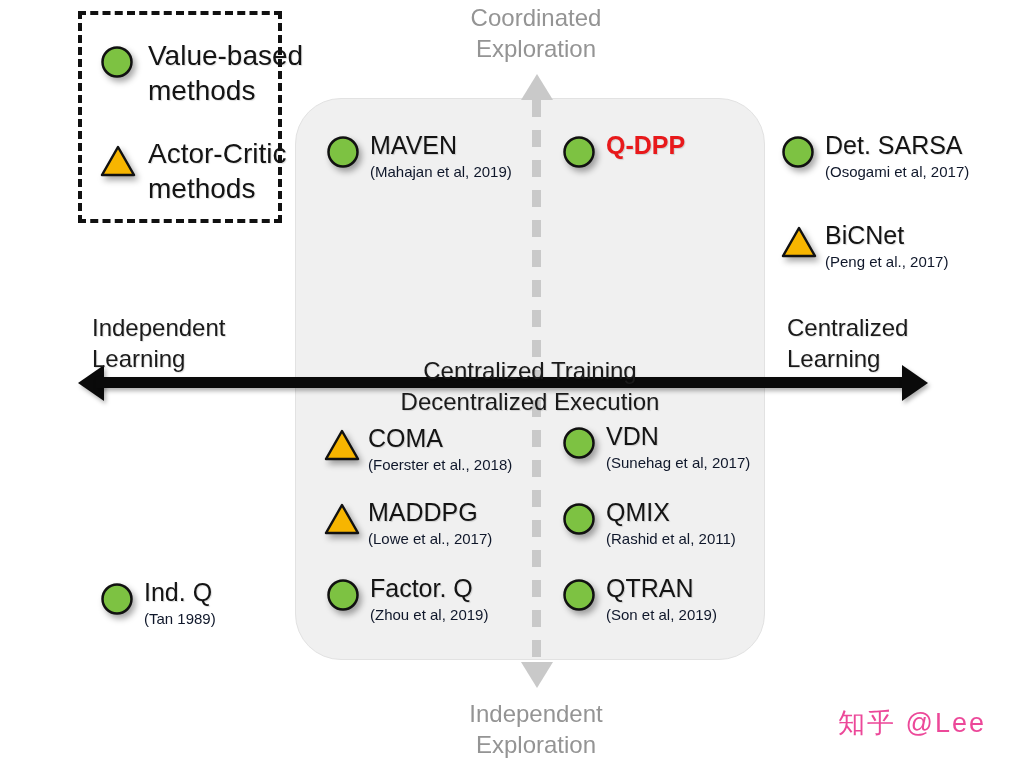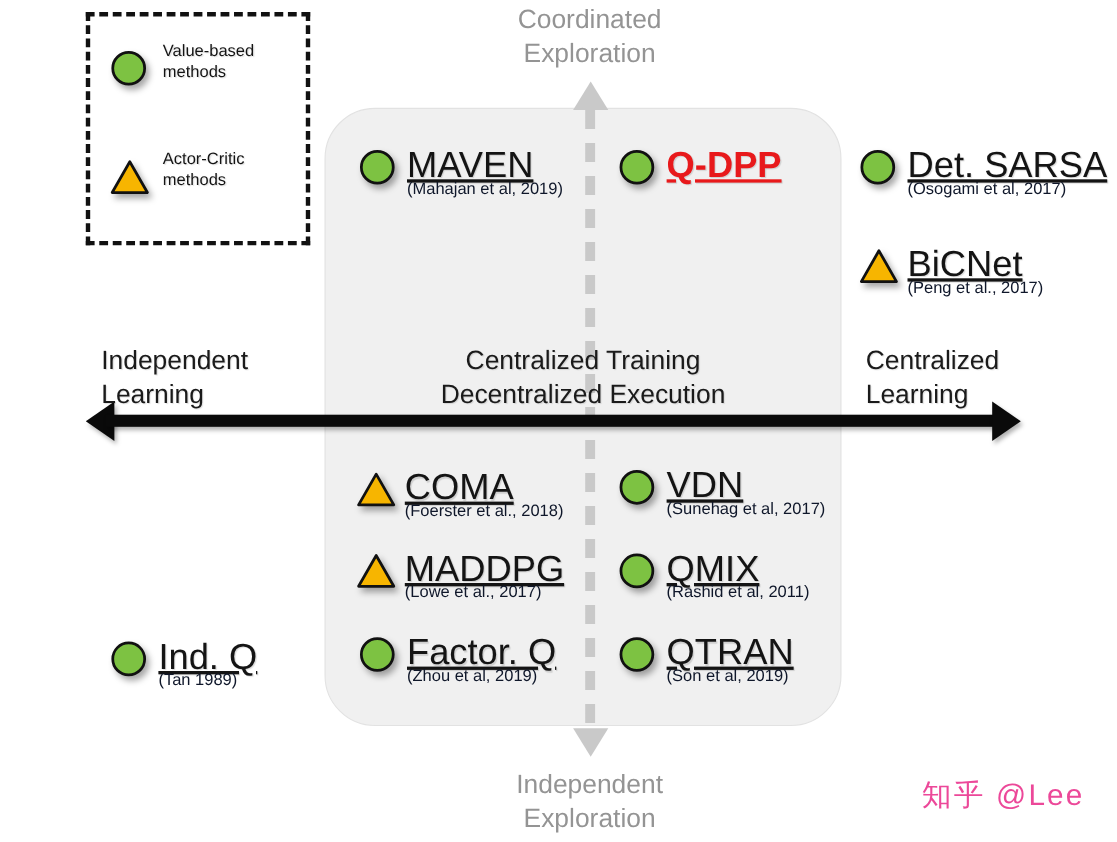--- a/index.html
+++ b/index.html
@@ -66,58 +66,57 @@
     left: 78px; top: 11px;
     width: 204px; height: 212px;
     border: 4px dashed #111;
     background: transparent;
   }
   .legend-row { position: absolute; left: 18px; width: 180px; }
   .legend-row.r1 { top: 30px; }
   .legend-row.r2 { top: 128px; }
   .legend-text {
     position: absolute; left: 48px; top: -7px;
-    font-size: 15px; color: #141414; line-height: 1.25;
+    font-size: 28px; color: #141414; line-height: 1.25;
     text-shadow: 1px 1px 1px rgba(0,0,0,0.12);
     width: 160px;
   }
   
   .tri-wrap {
     position: absolute; width: 36px; height: 32px;
     filter: drop-shadow(3px 4px 3px rgba(0,0,0,0.35));
   }
   .tri-wrap svg { display: block; }
 
   .circ-wrap {
     position: absolute; width: 34px; height: 34px;
     filter: drop-shadow(3px 4px 3px rgba(0,0,0,0.35));
   }
   .circ-wrap svg { display: block; }
 
   
   .method { position: absolute; }
   .method .m-name {
     position: absolute; left: 44px; top: -4px;
-    font-size: 33px; color: #141414; white-space: nowrap;
+    font-size: 25px; color: #141414; white-space: nowrap;
     text-shadow: 1px 1px 1px rgba(0,0,0,0.14);
-    text-decoration: underline;
   }
   .method .m-cite {
     position: absolute; left: 44px; top: 28px;
     font-size: 15px; color: #0f172a; white-space: nowrap;
   }
   .method.highlight .m-name { color: #e8191b; font-weight: bold; }
 
   
   .axis-label {
     position: absolute;
     font-size: 24px; color: #1a1a1a; line-height: 1.3;
     text-shadow: 1px 1px 1px rgba(0,0,0,0.12);
   }
-  .axis-label.center { text-align: center; }
+  .axis-label.center { text-align: center; margin-top: 43px; }
   .vlabel {
     position: absolute;
     font-size: 24px; color: #949494; line-height: 1.3;
     text-align: center; width: 240px;
   }
 
   .watermark {
     position: absolute;
     left: 838px; top: 705px;
     font-size: 27px; color: #ec4899;

